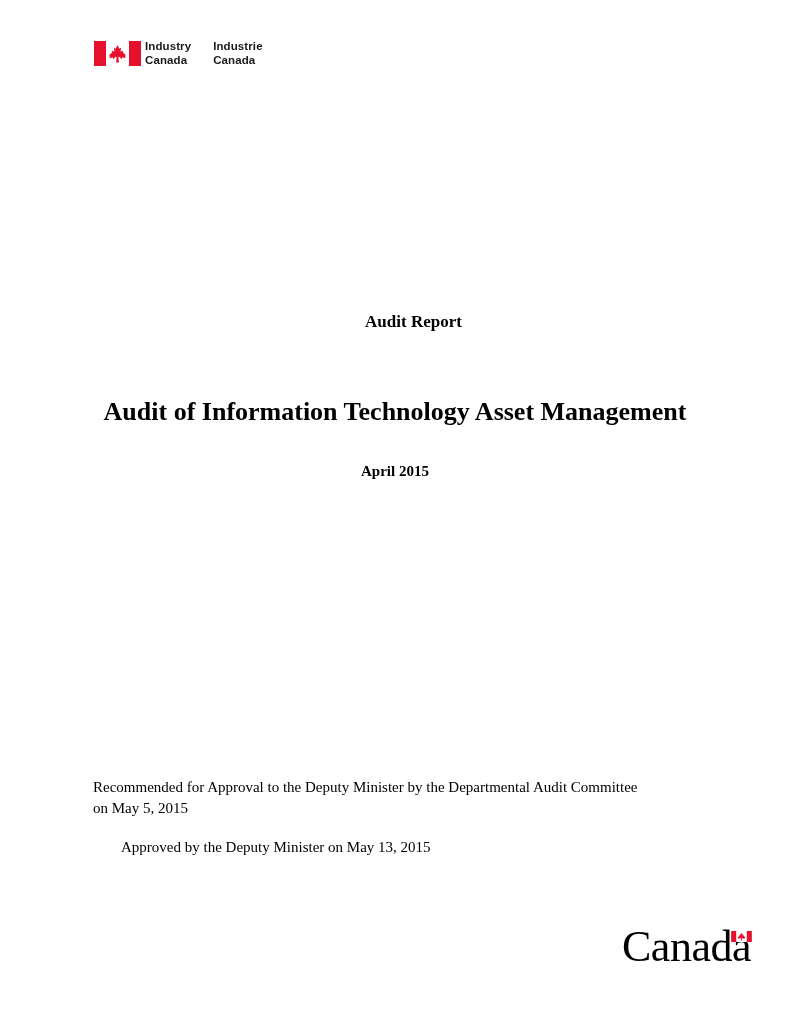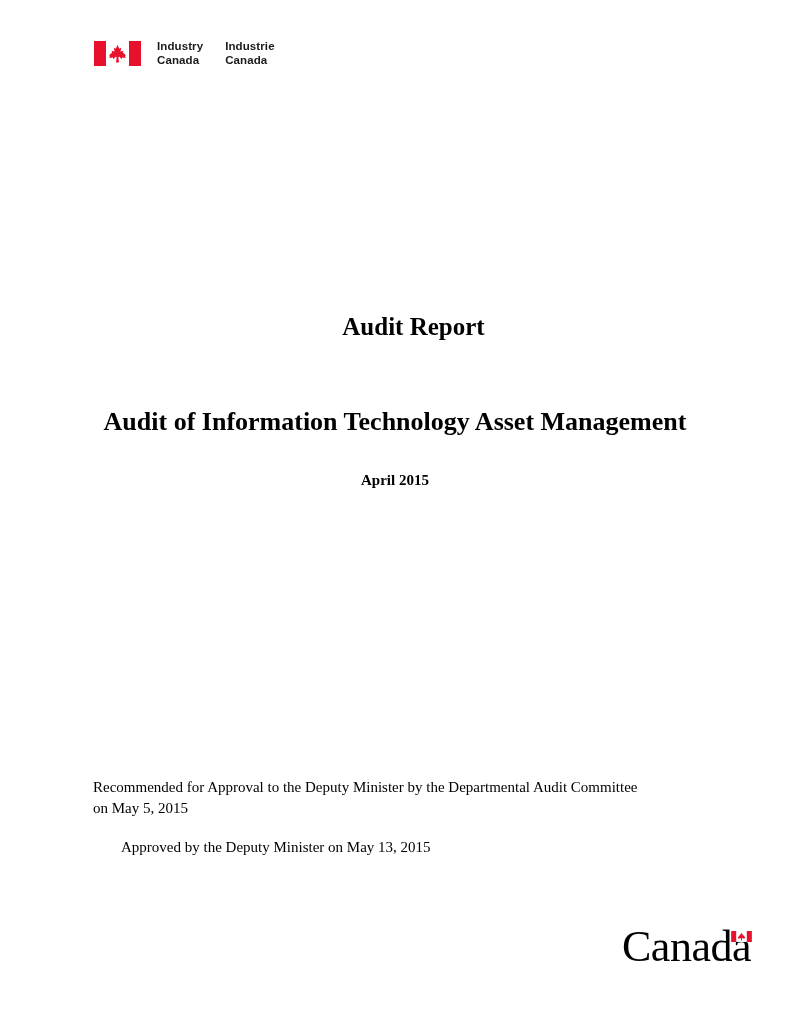--- a/index.html
+++ b/index.html
@@ -19,21 +19,21 @@
     overflow: hidden;
   }
 
   
   .dept-signature {
     position: absolute;
     left: 94px;
     top: 40px;
     display: flex;
     align-items: center;
-    gap: 16px;
+    gap: 4px;
   }
   .flag-logo {
     width: 47px;
     height: 25px;
     display: block;
   }
   .sig-text {
     display: flex;
     gap: 22px;
     font-family: "Liberation Sans", sans-serif;
@@ -51,21 +51,21 @@
 
   
   .title-block {
     position: absolute;
     left: 0;
     right: 0;
     top: 312px;
     text-align: center;
   }
   .doc-kind {
-    font-size: 25px;
+    font-size: 17px;
     font-weight: bold;
     line-height: 1.2;
     margin: 0;
     padding-left: 37px;
   }
   .doc-title {
     font-size: 26px;
     font-weight: bold;
     line-height: 1.2;
     margin: 64px 0 0 0;

